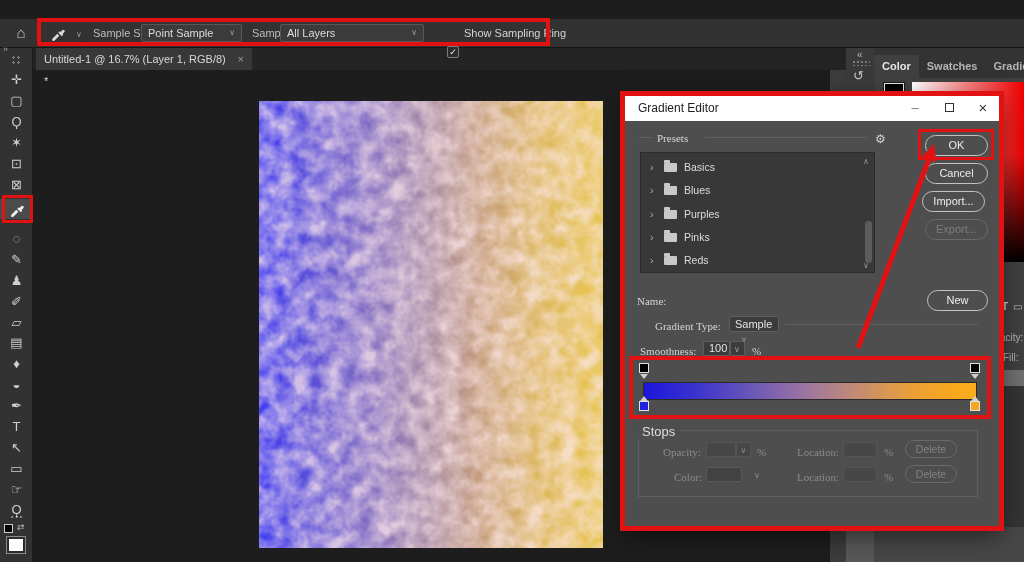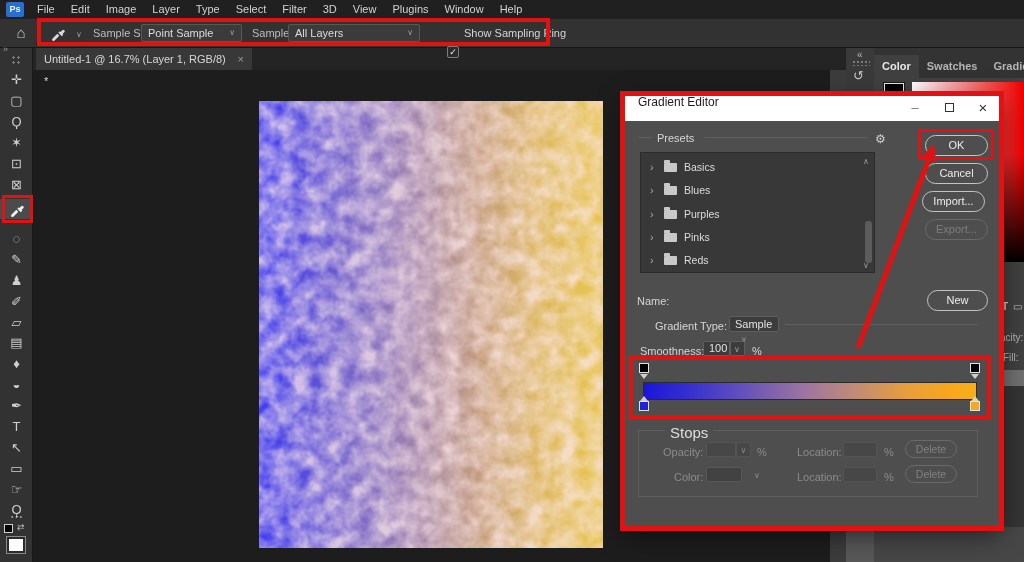--- a/index.html
+++ b/index.html
@@ -56,88 +56,73 @@
   #sat-field { left:912px; top:82px; width:112px; height:180px;
     background:linear-gradient(to top,#000 0%,rgba(0,0,0,0) 60%),linear-gradient(to right,#ffffff,#ee0000); }
   .sliver-txt { color:#c9c9c9; font-size:10px; }
   #layer-row { left:1000px; top:370px; width:24px; height:16px; background:#6f6f6f; }
   #layer-below { left:1000px; top:386px; width:24px; height:141px; background:#343434; }
   #bottom-right { left:846px; top:527px; width:178px; height:35px; background:#474747; }
   #bottom-dockstrip { left:846px; top:527px; width:28px; height:35px; background:#585858; }
 
   
   #dialog { left:625px; top:95px; width:375px; height:432px; background:#4e4e4e; z-index:10; box-shadow:0 8px 24px rgba(0,0,0,.55); }
-  #dlg-titlebar { position:absolute; left:0; top:0; width:375px; height:26px; background:#ffffff; display:flex; align-items:flex-start; }
+  #dlg-titlebar { position:absolute; left:0; top:0; width:375px; height:26px; background:#ffffff; display:flex; align-items:center; }
   #dlg-title { color:#1c1c1c; font-size:12px; padding-left:13px; flex:1; }
   .winbtn { width:34px; height:26px; text-align:center; line-height:26px; color:#333; font-size:13px; }
   #dlg-max span { display:inline-block; width:9px; height:9px; border:1.5px solid #333; }
   .hairline { position:absolute; height:1px; background:#5f5f5f; }
-  .dlg-label { position:absolute; color:#d6d6d6; font-size:11px; }
+  .dlg-label { position:absolute; color:#d6d6d6; font-size:11px;font-family:Liberation Serif, serif; }
   .dim { color:#8b8b8b !important; }
   #preset-list { position:absolute; left:15px; top:57px; width:235px; height:121px; background:#383838; border:1px solid #2b2b2b; overflow:hidden; }
   .preset-row { position:absolute; left:0; width:233px; height:23px; line-height:23px; display:flex; align-items:center; }
   .preset-row .chev { color:#aaa; width:10px; margin-left:9px; font-size:11px; }
   .folder { width:13px; height:9px; background:#c9c9c9; border-radius:1px; position:relative; margin:0 7px 0 4px; }
   .folder:before { content:''; position:absolute; top:-3px; left:0; width:6px; height:3px; background:#c9c9c9; border-radius:1px 1px 0 0; }
   .plabel { color:#dcdcdc; font-size:10.5px; }
   #scroll-up,#scroll-dn { position:absolute; left:222px; color:#9a9a9a; font-size:8px; }
   #scroll-thumb { position:absolute; left:224px; top:68px; width:7px; height:42px; background:#5c5c5c; border-radius:3px; }
   .pill { position:absolute; width:63px; height:21px; border:1px solid #c3c3c3; border-radius:11px; background:transparent; color:#ececec; font-size:11px; text-align:center; line-height:19px; cursor:pointer; }
   .pill.disabled { border-color:#6a6a6a; color:#7e7e7e; }
   .field { position:absolute; background:#3c3c3c; border:1px solid #5f5f5f; border-radius:2px; color:#e2e2e2; font-size:11px; padding:0 5px; }
   .field-dis { position:absolute; background:#474747; border:1px solid #555; border-radius:2px; }
   #grad-bar { position:absolute; left:18px; top:287px; width:334px; height:18px; border:1px solid #2a2a2a;
     background:linear-gradient(90deg,#1a16da 0%,#3a32cf 15%,#6a56b8 32%,#9b74a2 48%,#c08a77 63%,#e89f3a 80%,#f7a81c 93%,#f9ae1c 100%); }
   .stop-sq { position:absolute; width:10px; height:10px; border:1px solid #e2e2e2; }
   .wedge-dn { position:absolute; width:0; height:0; border-left:4px solid transparent; border-right:4px solid transparent; border-top:5px solid #cfcfcf; }
   .wedge-up { position:absolute; width:0; height:0; border-left:4px solid transparent; border-right:4px solid transparent; border-bottom:5px solid #cfcfcf; }
   #stops-box { position:absolute; left:13px; top:335px; width:340px; height:67px; border:1px solid #5e5e5e; }
-  #stops-title { position:absolute; left:40px; top:329px; background:#4e4e4e; padding:0 5px; color:#dedede; font-size:15px; }
+  #stops-title { position:absolute; left:12px; top:329px; background:#4e4e4e; padding:0 5px; color:#dedede; font-size:13px; }
   .del-btn { position:absolute; width:52px; height:18px; border:1px solid #6a6a6a; border-radius:9px; color:#828282; background:transparent; font-size:10.5px; text-align:center; line-height:16px; }
 
   
   .anno { position:absolute; border:4px solid #e31212; z-index:30; pointer-events:none; }
   #anno-arrow { position:absolute; left:840px; top:130px; z-index:31; pointer-events:none; }
 </style>
 </head>
 <body>
 
 <div id="app">
 
-  <div id="menubar" class="abs">
-    <div id="ps-logo">Ps</div>
-    <span class="mi">File</span>
-    <span class="mi">Edit</span>
-    <span class="mi">Image</span>
-    <span class="mi">Layer</span>
-    <span class="mi">Type</span>
-    <span class="mi">Select</span>
-    <span class="mi">Filter</span>
-    <span class="mi">3D</span>
-    <span class="mi">View</span>
-    <span class="mi">Plugins</span>
-    <span class="mi">Window</span>
-    <span class="mi">Help</span>
-  </div>
 
   <div id="optionsbar" class="abs">
     <div id="home-btn" class="abs">⌂</div>
     <div id="opt-divider1" class="abs"></div>
     <svg class="abs" style="left:50px;top:7px" width="15" height="15" viewBox="0 0 14 14">
       <path d="M2.2 11.8 L6.8 7.2 l1.9 1.9 L4.1 13.7 q-1.2.6-2.3-.5 z M7.8 6.2 l1.3-1.3 .7.7 1.6-1.6 a1.3 1.3 0 0 1 1.9 1.9 L11.7 7.5 l.7.7 L11 9.6 z" fill="#dadada"></path>
     </svg>
     <span class="abs chev-dn" style="left:70px;top:11px">∨</span>
     <div class="abs" style="left:84px;top:22px;width:1px;height:23px;background:#262626"></div>
     <span class="abs opt-label" style="left:93px;top:0">Sample Size:</span>
     <div class="abs opt-select" style="left:141px;top:5px;width:101px">
       <span>Point Sample</span>
       <span class="chev-dn">∨</span>
     </div>
     <span class="abs opt-label" style="left:252px;top:0">Sample:</span>
-    <div class="abs opt-select" style="left:288px;top:5px;width:132px">
+    <div class="abs opt-select" style="left:280px;top:5px;width:144px">
       <span>All Layers</span>
       <span class="chev-dn">∨</span>
     </div>
     <div id="opt-checkbox" class="abs">✓</div>
     <span class="abs opt-label" style="left:464px;top:0;color:#d5d5d5">Show Sampling Ring</span>
   </div>
 
   <div id="toolbar" class="abs"></div>
   <span id="tb-collapse" class="abs">»</span>
   <div id="tb-grip" class="abs" style="z-index:3"></div>

